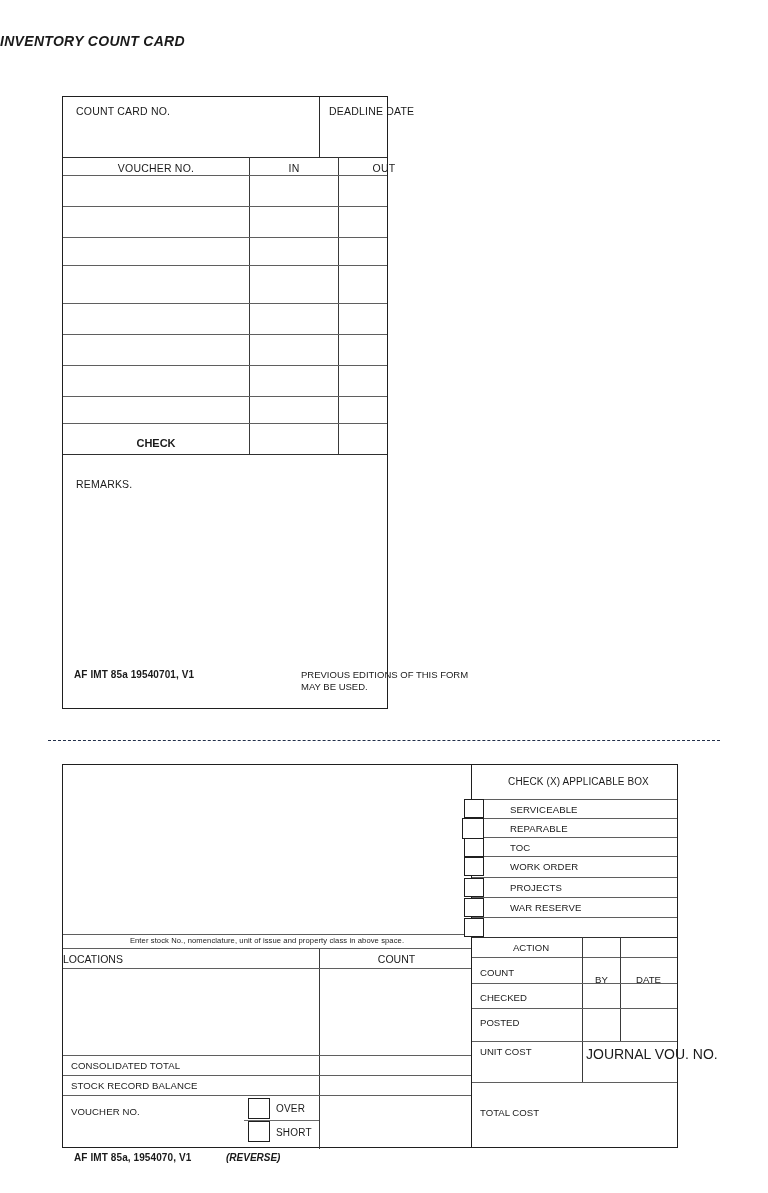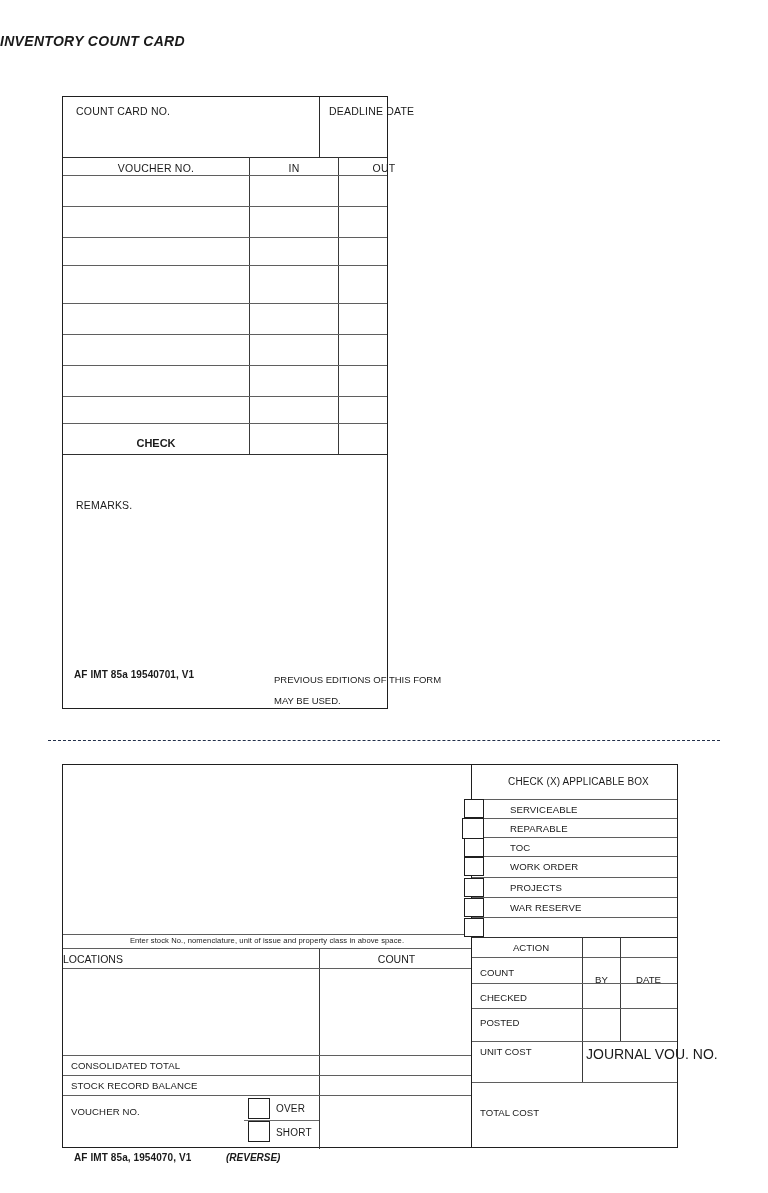--- a/index.html
+++ b/index.html
@@ -46,24 +46,24 @@
   .hr{left:0;width:100%;height:1.2px;background:#5f5f5f;}
   .hr-dark{background:#2f2f2f;height:1.4px;}
 
   .hdr-voucher{left:0;top:60px;width:186px;}
   .hdr-in{left:187px;top:60px;width:88px;}
   .hdr-out{left:276px;top:60px;width:90px;}
   .rowhdr-lbl{font-size:10.5px;text-align:center;padding-top:5px;letter-spacing:.2px;}
 
   .totals-lbl{left:0;top:340px;width:186px;text-align:center;font-weight:bold;font-size:11px;}
 
-  .remarks-lbl{left:13px;top:402px;text-align:center;}
+  .remarks-lbl{left:13px;top:381px;text-align:center;}
 
   #front-foot-a{left:74px;top:669px;font-size:10px;font-weight:bold;letter-spacing:.1px;}
-  #front-foot-b{left:274px;top:669px;font-size:9.5px;line-height:21px;width:170px;white-space:normal;}
+  #front-foot-b{left:301px;top:669px;font-size:9.5px;line-height:12px;width:170px;white-space:normal;}
 
   
   #sep{
     left:48px;top:740px;width:672px;height:0;
     border-top:1.6px dashed #23304a;
   }
 
   
   #rev-left{
     left:62px;top:764px;width:410px;height:384px;

